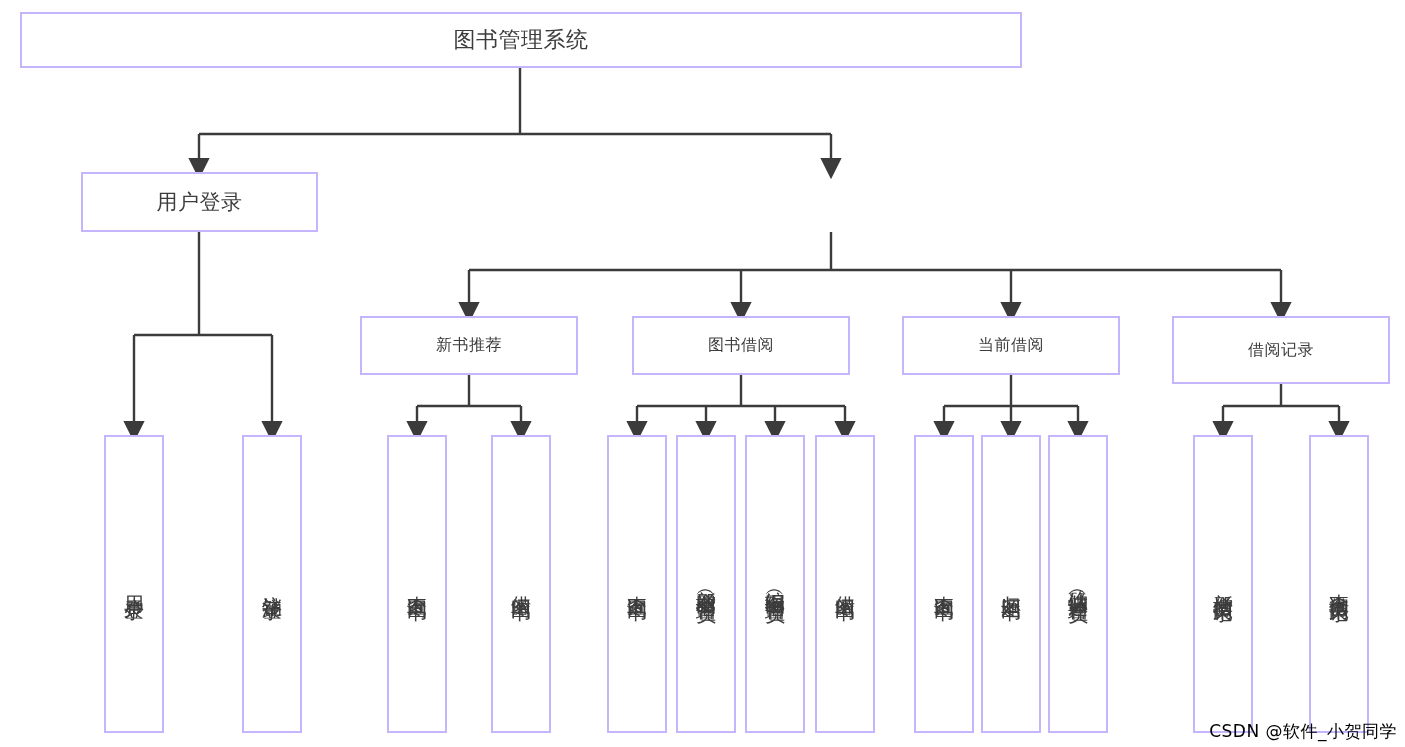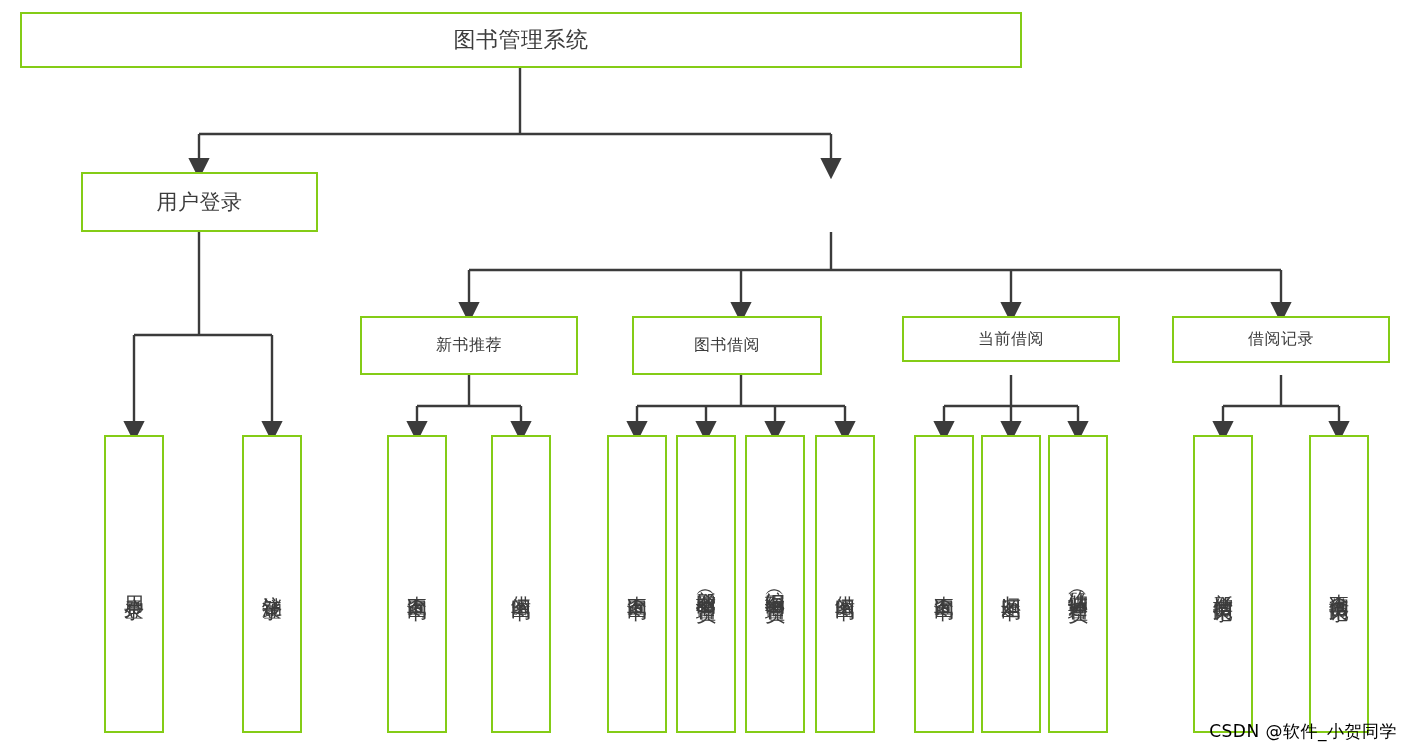--- a/index.html
+++ b/index.html
@@ -24,21 +24,21 @@
     left: 0;
     top: 0;
     width: 1405px;
     height: 747px;
     pointer-events: none;
   }
   .node {
     position: absolute;
     box-sizing: border-box;
     background: #ffffff;
-    border: 2px solid #84cc16;
+    border: 2px solid #c4b5fd;
     display: flex;
     align-items: center;
     justify-content: center;
     text-align: center;
     z-index: 2;
   }
   .node .label {
     font-size: 21px;
     line-height: 1.15;
     letter-spacing: 0.5px;
@@ -138,29 +138,29 @@
 
   <div class="node lvl1" style="left:81px; top:172px; width:237px; height:60px;">
     <span class="label">用户登录</span>
   </div>
 
 
   <div class="node lvl2" style="left:360px; top:316px; width:218px; height:59px;">
     <span class="label">新书推荐</span>
   </div>
 
-  <div class="node lvl2" style="left:632px; top:316px; width:190px; height:59px;">
+  <div class="node lvl2" style="left:632px; top:316px; width:218px; height:59px;">
     <span class="label">图书借阅</span>
   </div>
 
-  <div class="node lvl2" style="left:902px; top:316px; width:218px; height:46px;">
+  <div class="node lvl2" style="left:902px; top:316px; width:218px; height:59px;">
     <span class="label">当前借阅</span>
   </div>
 
-  <div class="node lvl2" style="left:1172px; top:316px; width:218px; height:47px;">
+  <div class="node lvl2" style="left:1172px; top:316px; width:218px; height:68px;">
     <span class="label">借阅记录</span>
   </div>
 
   <div class="node leaf" style="left:104px; top:435px; width:60px; height:298px;">
     <span class="label">用户登录</span>
   </div>
 
   <div class="node leaf" style="left:242px; top:435px; width:60px; height:298px;">
     <span class="label">注销登录</span>
   </div>

